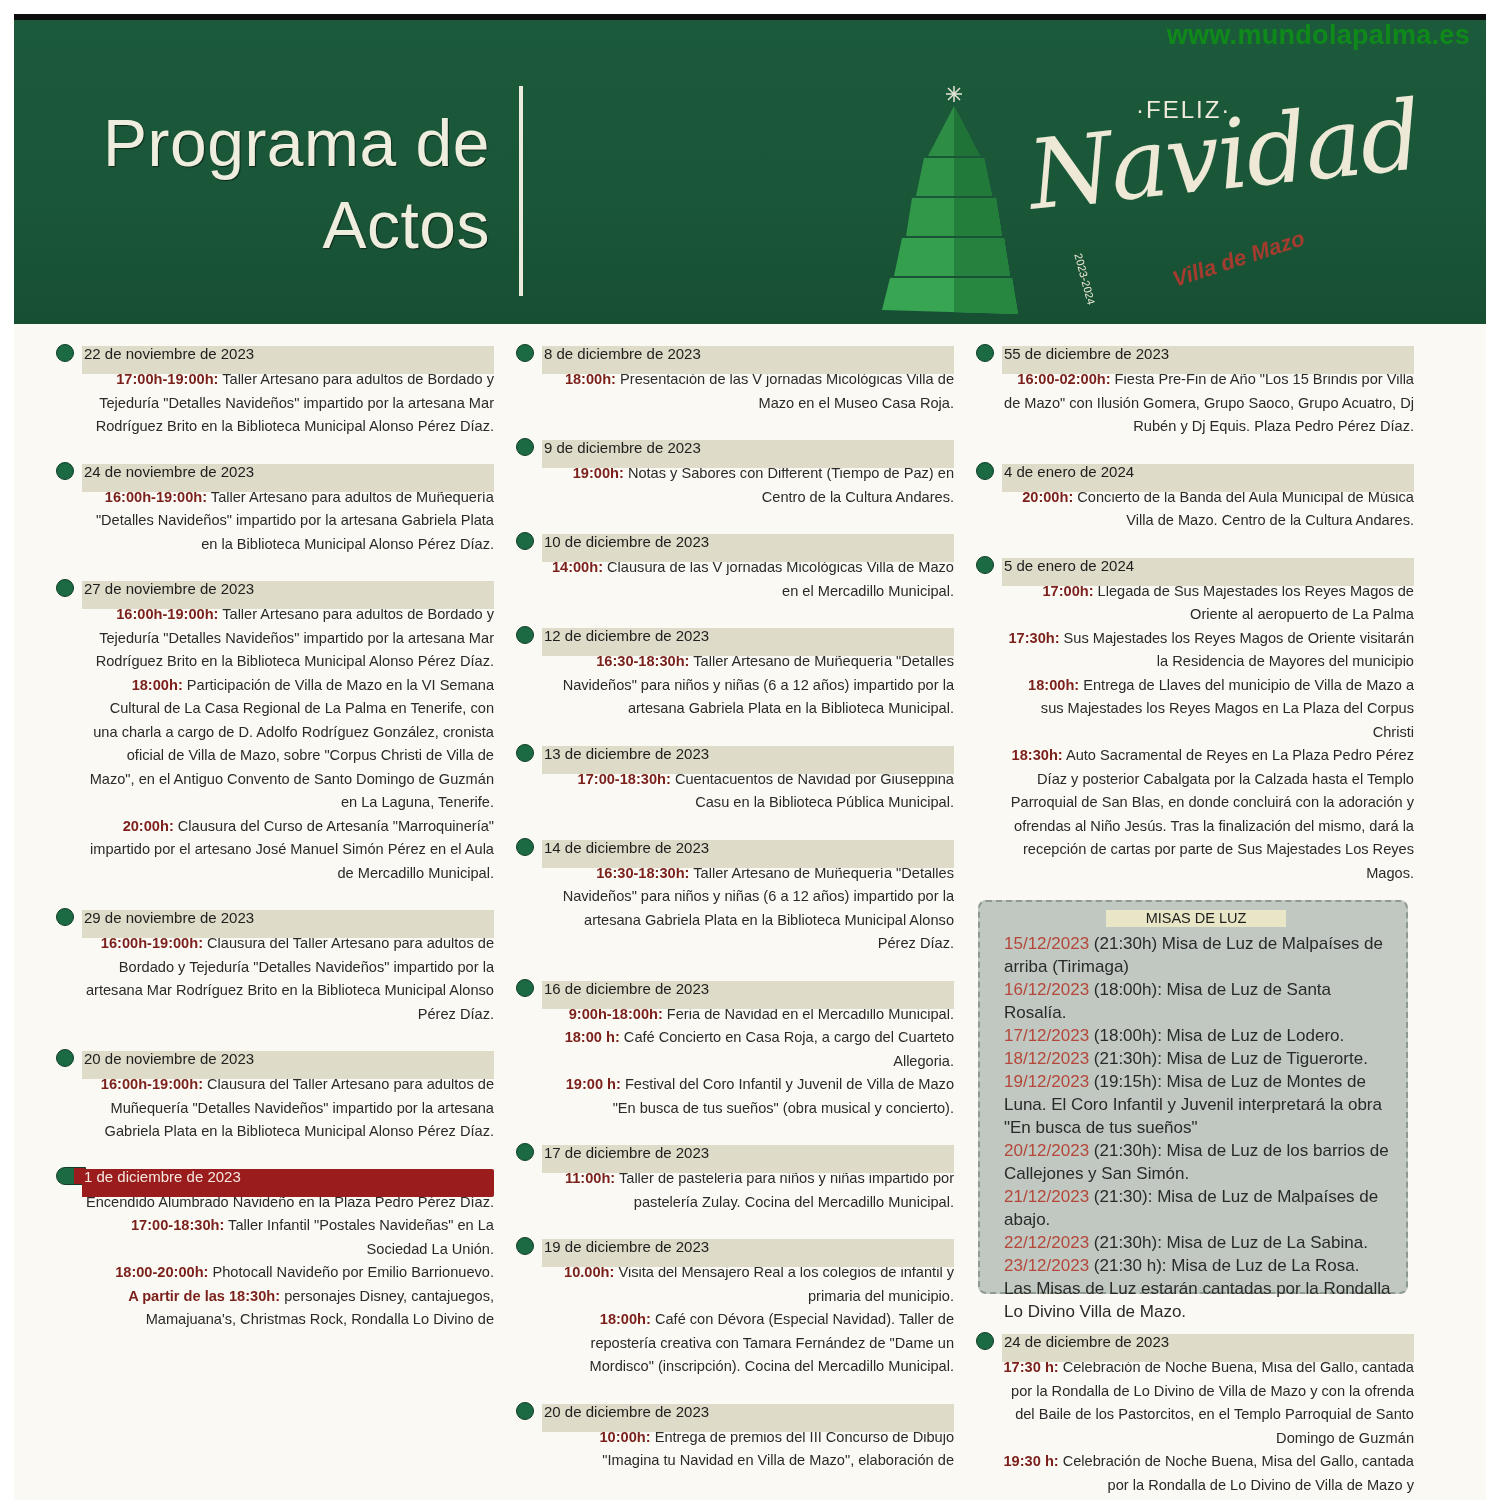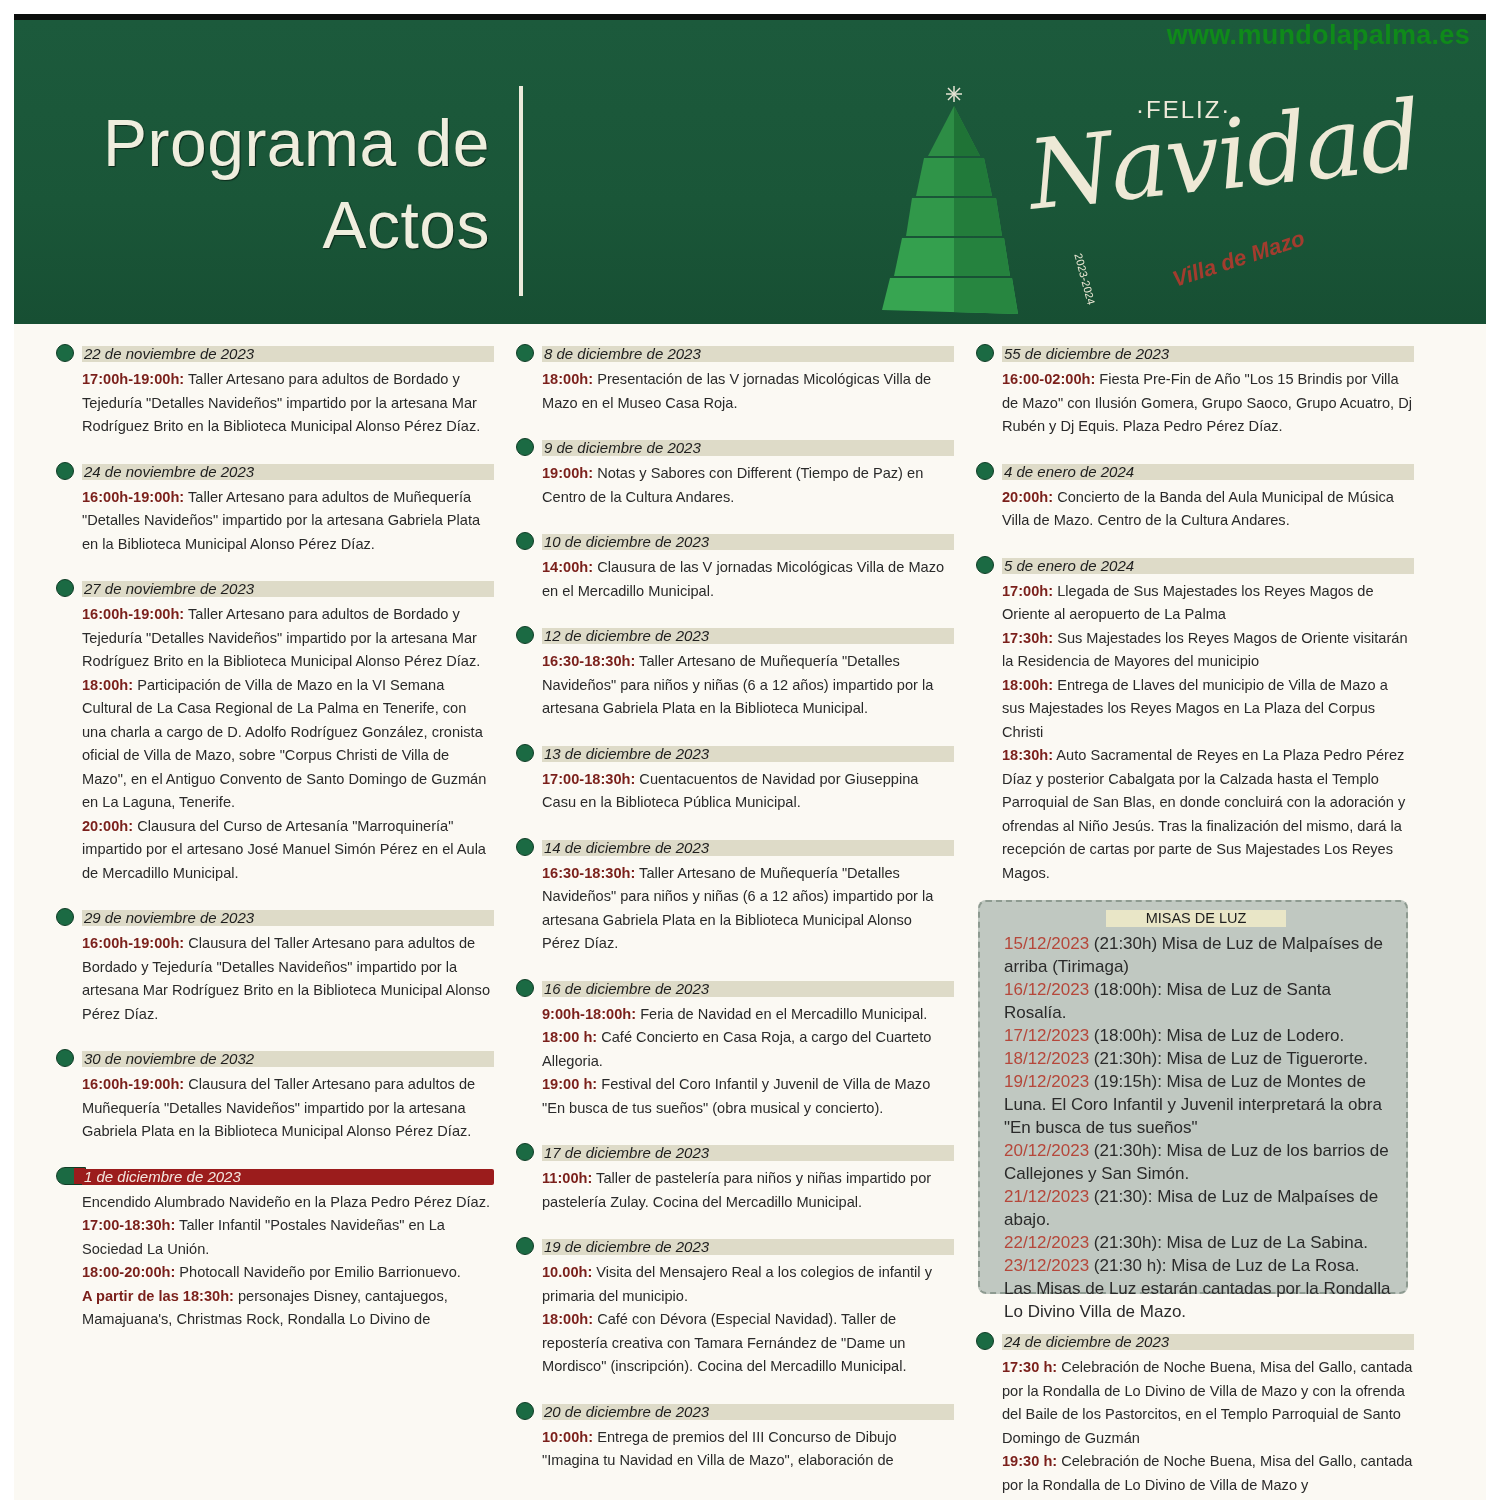--- a/index.html
+++ b/index.html
@@ -46,27 +46,27 @@
     .col-2 { left: 500px; }
     .col-3 { left: 960px; }
 
     .day { margin-bottom: 23px; }
     .day-header { position: relative; height: 19px; margin-left: 2px; }
     .dot {
       position: absolute; left: 0; top: 0; width: 18px; height: 18px; border-radius: 50%;
       background: #1b6a43; border: 1px solid #0f3d26;
     }
     .date-bar {
-      position: absolute; left: 26px; top: 2px; right: 0; height: 16px; background: #dedbc8;
-      font-size: 15px; line-height: 16px; color: #1e1e1e; padding-left: 2px; font-style: italic;
+      position: absolute; left: 26px; top: 2px; right: 0; height: 28px; background: #dedbc8;
+      font-size: 15px; line-height: 16px; color: #1e1e1e; padding-left: 2px;
     }
     .day-header.highlight .dot { border-radius: 9px 0 0 9px; width: 30px; background: linear-gradient(90deg,#1b6a43 60%,#9b1c1c 60%); }
     .day-header.highlight .date-bar { background: #9b1c1c; color: #f4e8e0; left: 26px; border-radius: 0 2px 2px 0; }
 
-    .entries { margin-left: 28px; margin-top: 5px; }
+    .entries { margin-left: 28px; margin-top: 5px; text-align: right; }
     .entry { font-size: 14.6px; line-height: 23.5px; color: #2a2a2a; }
     .time { color: #7a1f1a; font-weight: bold; }
 
     .misas {
       position: absolute; left: 964px; top: 576px; width: 430px; height: 394px;
       background: #c0c8c1; border: 2px dashed #8d9a90; border-radius: 8px; padding-left: 28px;
     }
     .misas-title {
       position: absolute; left: 126px; top: 8px; width: 180px; height: 17px;
       background: #e9e6c7; text-align: center; font-size: 14.5px; line-height: 17px; color: #1e1e1e;
@@ -156,21 +156,21 @@
         <div class="date-bar">29 de noviembre de 2023</div>
       </div>
       <div class="entries">
         <div class="entry"><span class="time">16:00h-19:00h:</span><span> Clausura del Taller Artesano para adultos de Bordado y Tejeduría "Detalles Navideños" impartido por la artesana Mar Rodríguez Brito en la Biblioteca Municipal Alonso Pérez Díaz.</span></div>
       </div>
     </div>
 
     <div class="day">
       <div class="day-header">
         <span class="dot"></span>
-        <div class="date-bar">30 de noviembre de 2032</div>
+        <div class="date-bar">20 de noviembre de 2023</div>
       </div>
       <div class="entries">
         <div class="entry"><span class="time">16:00h-19:00h:</span><span> Clausura del Taller Artesano para adultos de Muñequería "Detalles Navideños" impartido por la artesana Gabriela Plata en la Biblioteca Municipal Alonso Pérez Díaz.</span></div>
       </div>
     </div>
 
     <div class="day">
       <div class="day-header highlight">
         <span class="dot"></span>
         <div class="date-bar">1 de diciembre de 2023</div>

